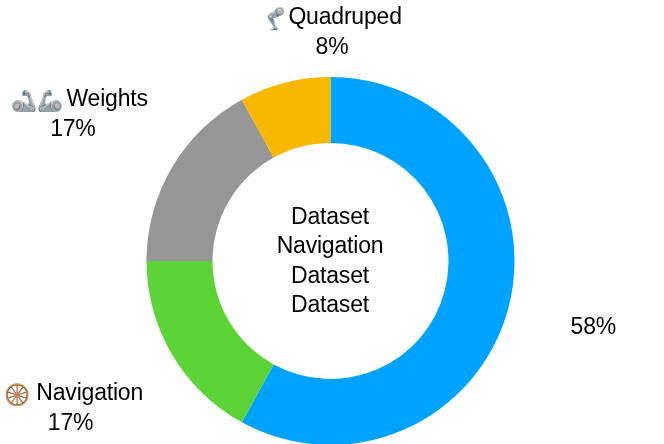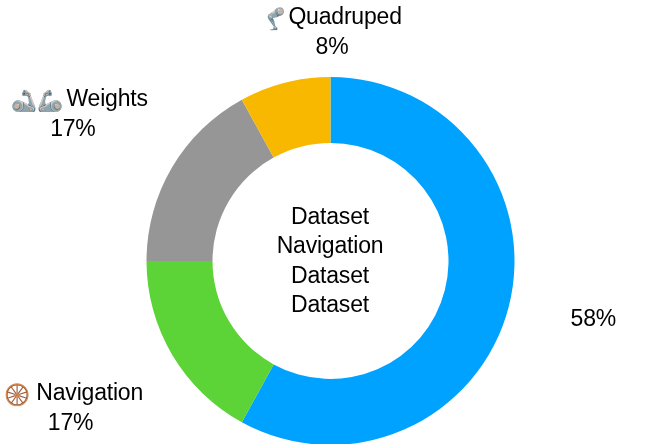--- a/index.html
+++ b/index.html
@@ -100,21 +100,21 @@
     margin-top: 48px;
   }
   #label-navigation .pct-row { text-align: center; padding-right: 6px; }
 
   
   #label-singlearm {
     right: 4px;
     top: 304px;
     text-align: right;
   }
-  #label-singlearm .pct-row { text-align: center; padding-right: 44px; }
+  #label-singlearm .pct-row { text-align: center; padding-right: 44px; margin-top: 8px; }
 </style>
 </head>
 <body>
 
 <div id="chart-figure">
 
   <svg id="donut-svg" viewBox="0 0 664 444" aria-hidden="true">
     <g id="donut-slices">
         <path d="M 330.5 77 A 184 184 0 1 1 241.85732396528442 422.2404291280709 L 273.65306645599765 364.40418824517593 A 118 118 0 1 0 330.5 143 Z" fill="#00A2FF"></path>
         <path d="M 241.85732396528442 422.2404291280709 A 184 184 0 0 1 146.5 261 L 212.5 261 A 118 118 0 0 0 273.65306645599765 364.40418824517593 Z" fill="#5CD336"></path>

